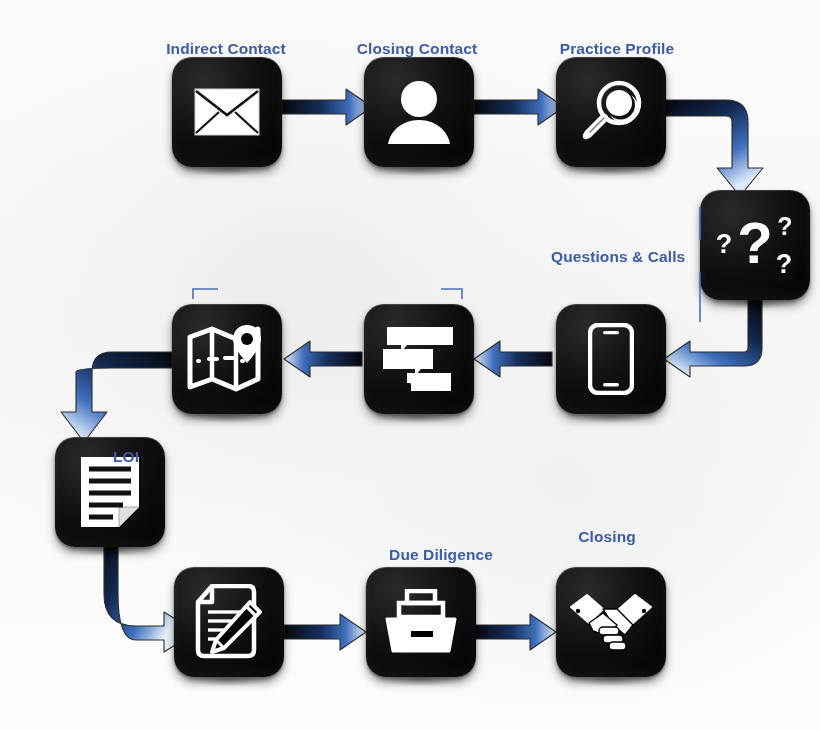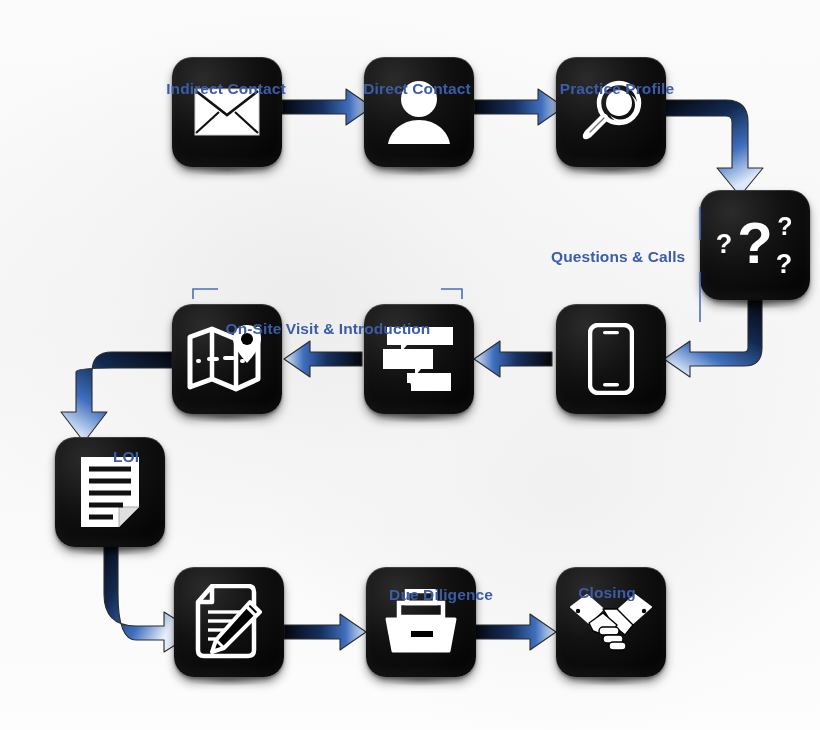--- a/index.html
+++ b/index.html
@@ -56,21 +56,21 @@
 
   .label {
     position: absolute;
     color: #3b5ca8;
     font-size: 15.5px;
     font-weight: bold;
     letter-spacing: 0.1px;
     white-space: nowrap;
     z-index: 8;
   }
-  .label.center { transform: translateX(-50%); margin-top: 40px; }
+  .label.center { transform: translateX(-50%); }
   .connector { position: absolute; z-index: 3; }
   .connector svg { display: block; overflow: visible; }
 </style>
 </head>
 <body>
 
 <div id="canvas">
 
   <div class="bg-wash"></div>
 
@@ -204,31 +204,30 @@
         <path d="M 700 272 L 700 322"></path>
       </g>
       <g stroke="#4a6fbd" stroke-width="1.6" fill="none">
         <path d="M 193 299 L 193 289 L 218 289"></path>
         <path d="M 441 289 L 462 289 L 462 299"></path>
       </g>
     </svg>
   </div>
 
   <div class="label center" style="left:226px;top:40px;">Indirect Contact</div>
-  <div class="label center" style="left:417px;top:40px;">Direct Contact</div>
+  <div class="label center" style="left:417px;top:40px;">Closing Contact</div>
   <div class="label center" style="left:609px;top:40px;padding-left:16px;">Practice Profile</div>
 
   <div class="label" style="left:551px;top:248px;text-align:center;">Questions &amp; Calls</div>
 
-  <div class="label center" style="left:328px;top:280px;">On-Site Visit &amp; Introduction</div>
 
   <div class="label" style="left:113px;top:412px;margin-top:36px;">LOI</div>
 
   <div class="label center" style="left:441px;top:546px;text-align:right;">Due Diligence</div>
-  <div class="label center" style="left:607px;top:544px;">Closing</div>
+  <div class="label center" style="left:607px;top:528px;">Closing</div>
 
   <div class="node" style="left:172px;top:57px;width:110px;height:110px;">
     <span>
       <svg width="68" height="50" viewBox="0 0 68 50">
         <rect x="2" y="2" width="64" height="46" fill="#ffffff" stroke="#d0d0d0" stroke-width="1"></rect>
         <path d="M 3 4 L 34 28 L 65 4" fill="none" stroke="#111111" stroke-width="2.6"></path>
         <path d="M 3 46 L 26 25" fill="none" stroke="#111111" stroke-width="2.2"></path>
         <path d="M 65 46 L 42 25" fill="none" stroke="#111111" stroke-width="2.2"></path>
       </svg>
     </span>

